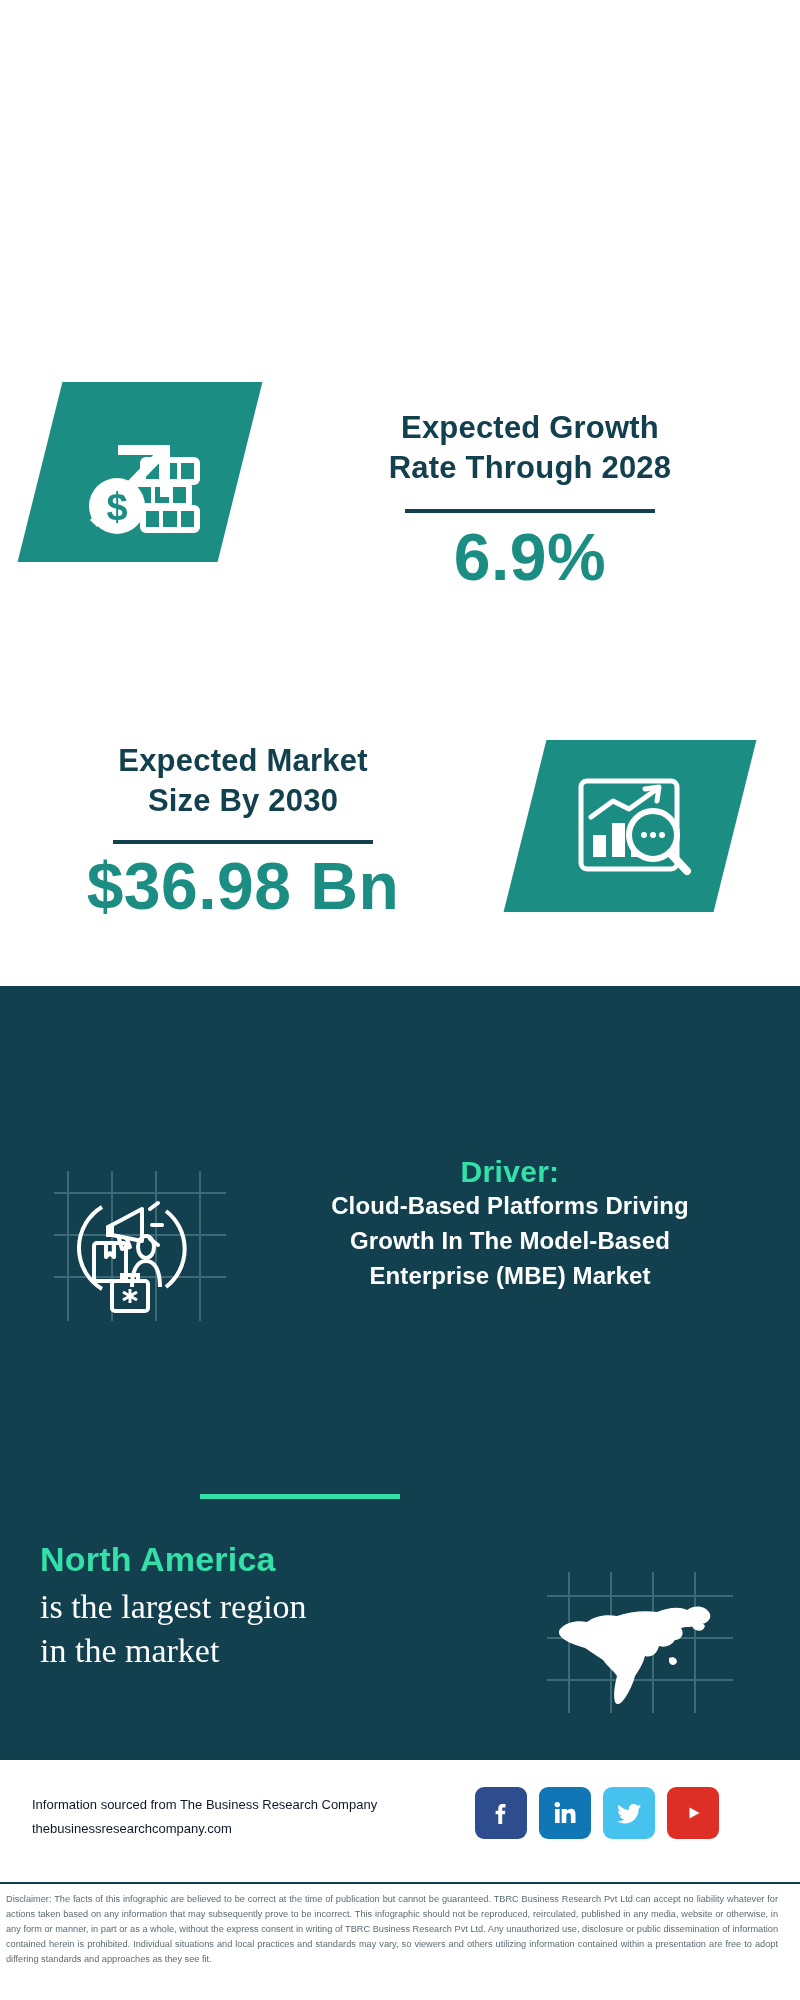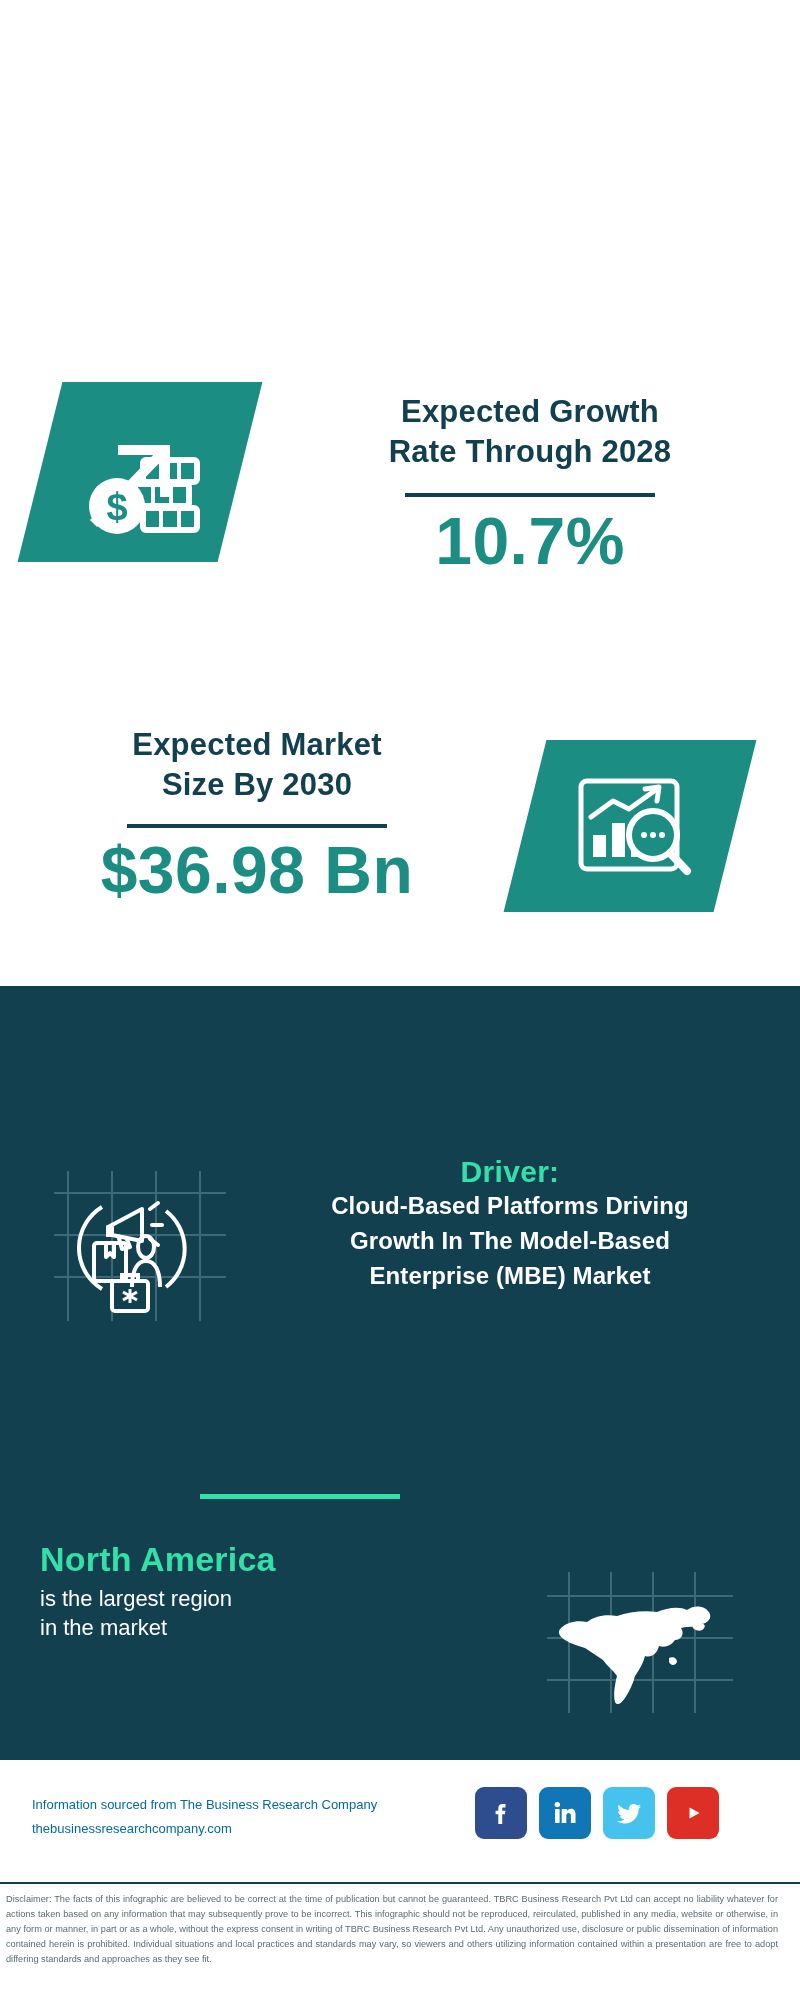--- a/index.html
+++ b/index.html
@@ -25,30 +25,30 @@
   .para-left{
     position:absolute;left:40px;top:70px;width:200px;height:180px;
     background:#1b8d82;transform:skewX(-14deg);
   }
   .para-icon{
     position:absolute;left:55px;top:82px;width:170px;height:156px;
     display:flex;align-items:center;justify-content:center;
   }
   .stat1-text{position:absolute;left:300px;top:80px;width:460px;text-align:center;}
   .stat-label{
-    color:#13404f;font-size:31px;font-weight:bold;line-height:1.28;letter-spacing:.2px;
+    color:#13404f;font-size:31px;font-weight:bold;line-height:1.28;letter-spacing:.2px;margin-top:16px;
   }
   .rule-dark{width:250px;height:4px;background:#13404f;margin:22px auto 10px;}
   .stat-value-teal{
     color:#1b8d82;font-size:66px;font-weight:bold;line-height:1.05;letter-spacing:.5px;
   }
 
   
   .stat2{position:absolute;left:0;top:660px;width:800px;height:330px;}
-  .stat2-text{position:absolute;left:37px;top:65px;width:440px;text-align:center;}
+  .stat2-text{position:absolute;left:23px;top:65px;width:440px;text-align:center;}
   .rule-dark2{width:260px;height:4px;background:#13404f;margin:20px auto 8px;}
   .para-right{
     position:absolute;left:525px;top:80px;width:210px;height:172px;
     background:#1b8d82;transform:skewX(-14deg);
   }
   .para-icon2{
     position:absolute;left:545px;top:92px;width:175px;height:150px;
     display:flex;align-items:center;justify-content:center;
   }
 
@@ -70,31 +70,31 @@
   }
 
   .mint-rule{
     position:absolute;left:200px;top:1494px;width:200px;height:5px;background:#32e0a8;
   }
 
   
   .region-row{position:absolute;left:0;top:1540px;width:800px;}
   .region-text{position:absolute;left:40px;top:0;width:500px;text-align:left;}
   .region-name{color:#32e0a8;font-size:34px;font-weight:bold;letter-spacing:.2px;}
-  .region-sub{color:#ffffff;font-size:22px;line-height:1.3;margin-top:6px;font-weight:normal;}
+  .region-sub{color:#ffffff;font-size:34px;line-height:1.3;margin-top:6px;font-weight:normal;font-family:Liberation Serif, serif;}
   .region-map-wrap{position:absolute;left:545px;top:30px;width:190px;height:145px;}
 
   
   .footer{
     position:absolute;left:0;top:1757px;width:800px;height:125px;background:#ffffff;
     border-top:3px solid #13404f;
   }
   .footer-sep{position:absolute;left:0;top:122px;width:800px;height:2px;background:#13404f;}
   .footer-text{position:absolute;left:32px;top:33px;width:430px;}
-  .footer-line{color:#0369a1;font-size:13px;line-height:1.85;}
+  .footer-line{color:#0f172a;font-size:13px;line-height:1.85;}
   .socials{position:absolute;left:475px;top:27px;display:flex;gap:12px;align-items:center;}
   .soc{width:52px;height:52px;border-radius:9px;display:flex;align-items:center;justify-content:center;}
   .soc-fb{background:#2d4d8e;}
   .soc-li{background:#1176b5;}
   .soc-tw{background:#45c2ee;}
   .soc-yt{background:#de2f26;}
 
   
   .disclaimer{
     position:absolute;left:0;top:1884px;width:800px;height:116px;background:#ffffff;
@@ -131,21 +131,21 @@
         <circle cx="52" cy="104" r="28" fill="#ffffff"></circle>
         <text x="52" y="118" font-family="Liberation Sans, sans-serif" font-size="38" font-weight="bold" fill="#1b8d82" text-anchor="middle">$</text>
       </svg>
     </div>
     <div class="stat1-text">
       <div class="stat-label">
         <div>Expected Growth</div>
         <div>Rate Through 2028</div>
       </div>
       <div class="rule-dark"></div>
-      <div class="stat-value-teal">10.7%</div>
+      <div class="stat-value-teal">6.9%</div>
     </div>
   </div>
 
   <div class="stat2">
     <div class="stat2-text">
       <div class="stat-label">
         <div>Expected Market</div>
         <div>Size By 2030</div>
       </div>
       <div class="rule-dark2"></div>

